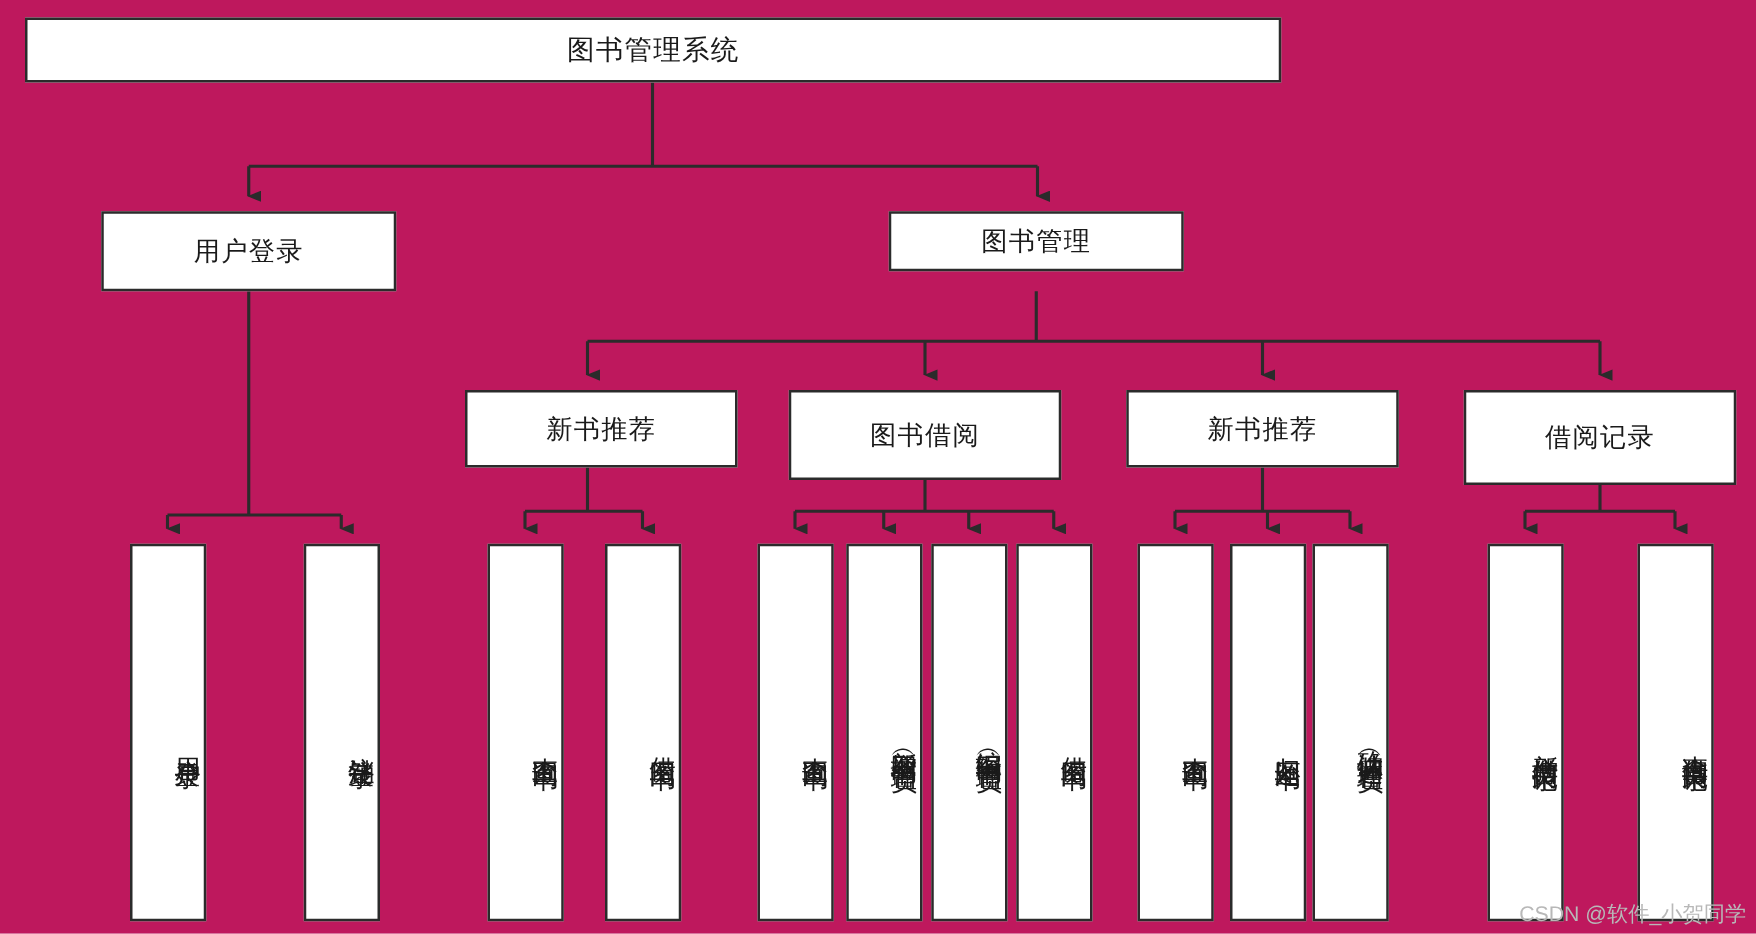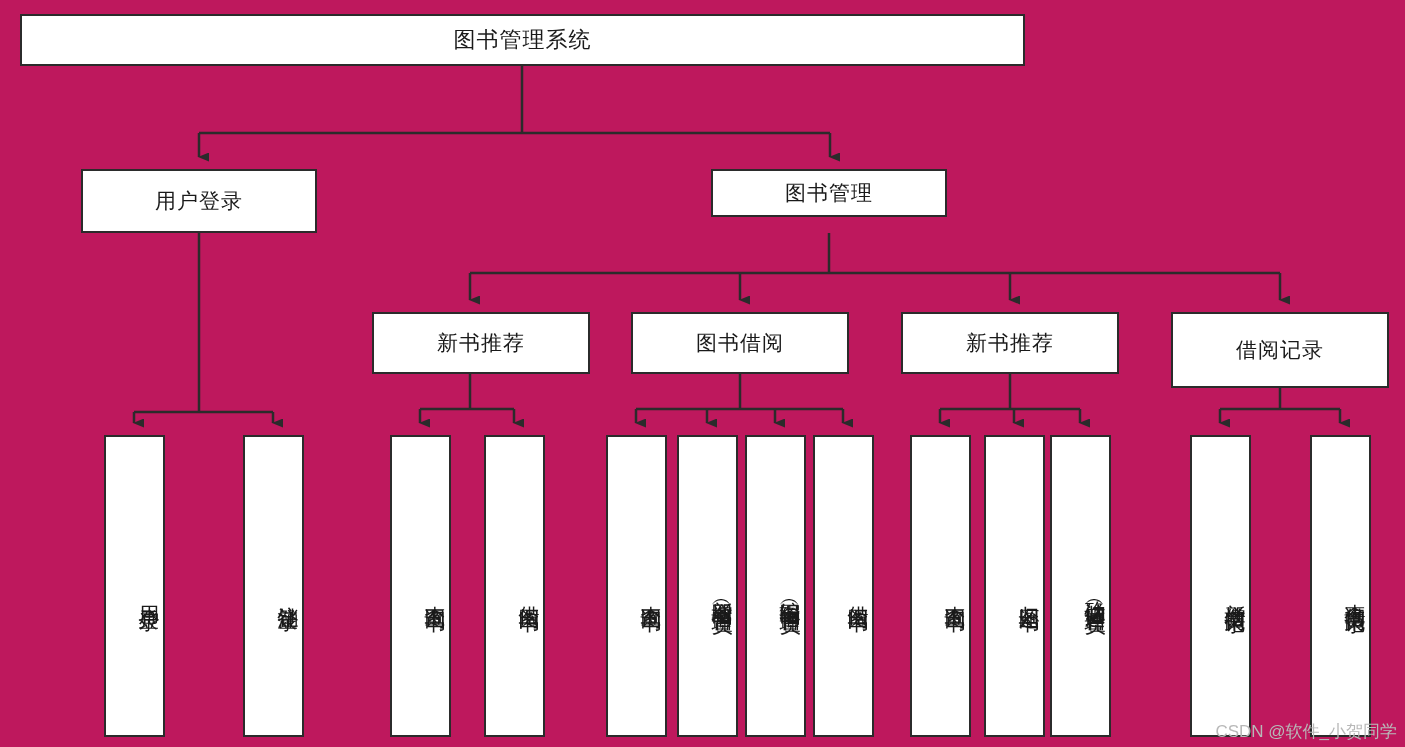--- a/index.html
+++ b/index.html
@@ -101,21 +101,21 @@
   <div class="node h" style="left:81px;top:169px;width:236px;height:64px;">
     <span>用户登录</span>
   </div>
   <div class="node h" style="left:711px;top:169px;width:236px;height:48px;">
     <span>图书管理</span>
   </div>
 
   <div class="node h" style="left:372px;top:312px;width:218px;height:62px;">
     <span>新书推荐</span>
   </div>
-  <div class="node h" style="left:631px;top:312px;width:218px;height:62px;">
+  <div class="node h" style="left:631px;top:312px;width:218px;height:72px;">
     <span>图书借阅</span>
   </div>
   <div class="node h" style="left:901px;top:312px;width:218px;height:62px;">
     <span>新书推荐</span>
   </div>
   <div class="node h" style="left:1171px;top:312px;width:218px;height:76px;">
     <span>借阅记录</span>
   </div>
 
   <div class="node v" style="left:104px;top:435px;width:61px;height:302px;">

